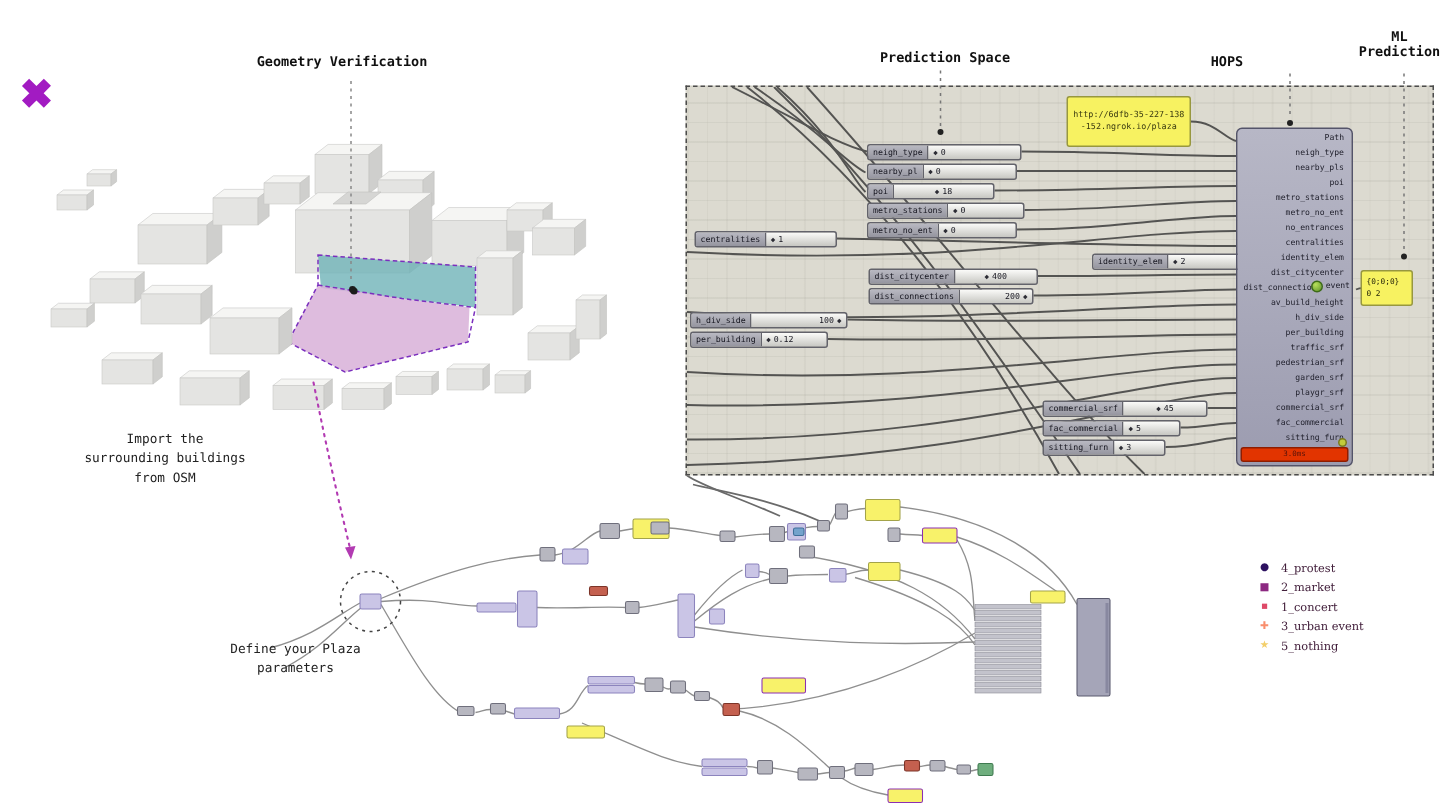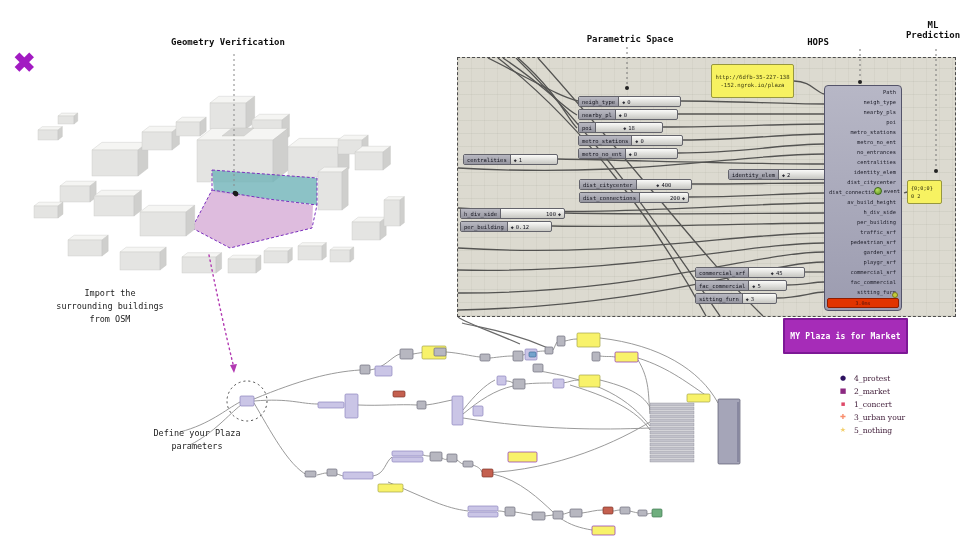--- a/index.html
+++ b/index.html
@@ -267,21 +267,21 @@
     <circle cx="627" cy="88" r="2" fill="#222"></circle>
     <path d="M860,49 L860,79" stroke="#777" stroke-width="1" stroke-dasharray="2,3" fill="none"></path>
     <circle cx="860" cy="82" r="2" fill="#222"></circle>
     <path d="M936,49 L936,168" stroke="#777" stroke-width="1" stroke-dasharray="2,3" fill="none"></path>
     <circle cx="936" cy="171" r="2" fill="#222"></circle>
     <circle cx="247" cy="401" r="20" stroke="#444" stroke-width="1" stroke-dasharray="2,3" fill="none"></circle>
   </svg>
 
   <div class="abs xmark" style="left:13px;top:50px;">✖</div>
   <div class="abs hdr" style="left:128px;top:37px;width:200px;">Geometry Verification</div>
-  <div class="abs hdr" style="left:560px;top:34px;width:140px;">Parametric Space</div>
+  <div class="abs hdr" style="left:560px;top:34px;width:140px;">Prediction Space</div>
   <div class="abs hdr" style="left:788px;top:37px;width:60px;">HOPS</div>
   <div class="abs hdr pre" style="left:903px;top:20px;width:60px;">ML
 Prediction</div>
   <div class="abs note pre" style="left:26px;top:287px;width:168px;">Import the
 surrounding buildings
 from OSM</div>
   <div class="abs note pre" style="left:113px;top:427px;width:168px;">Define your Plaza
 parameters</div>
 
   <div id="ghcanvas" class="abs">
@@ -447,37 +447,36 @@
           <span>event</span>
         </div>
       <div class="cornerdot"></div>
       <div id="runtime">3.0ms</div>
     </div>
 
     <div id="mlpanel" class="gh-panel pre">{0;0;0}
 0  2</div>
   </div>
 
-  <div id="resultbox" class="abs" style="background: rgb(166, 44, 184); border-color: rgb(125, 24, 150);">MY Plaza is for Market</div>
 
   <div id="legend" class="abs">
     <div class="leg-item">
         <span class="leg-marker" style="color: rgb(45, 17, 96);">●</span>
         <span>4_protest</span>
       </div>
     <div class="leg-item">
         <span class="leg-marker" style="color: rgb(140, 41, 129);">■</span>
         <span>2_market</span>
       </div>
     <div class="leg-item">
         <span class="leg-marker" style="color: rgb(222, 73, 104);">▪</span>
         <span>1_concert</span>
       </div>
     <div class="leg-item">
         <span class="leg-marker" style="color: rgb(249, 142, 109);">✚</span>
-        <span>3_urban your</span>
+        <span>3_urban event</span>
       </div>
     <div class="leg-item">
         <span class="leg-marker" style="color: rgb(243, 207, 107);">★</span>
         <span>5_nothing</span>
       </div>
   </div>
 </div>
 
 </body></html>

